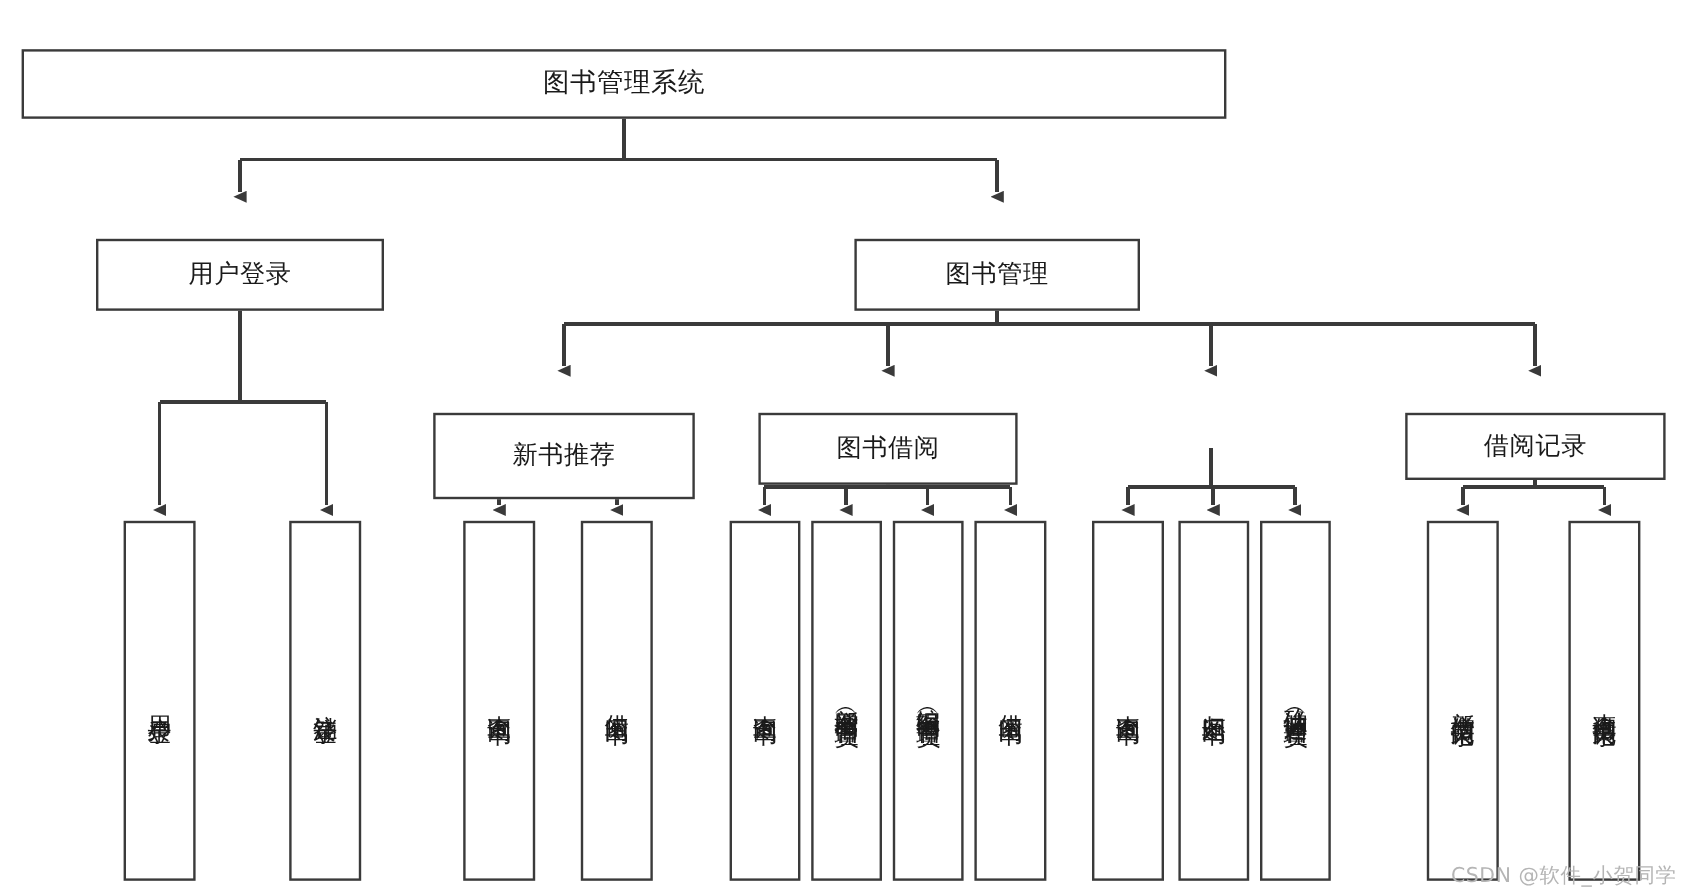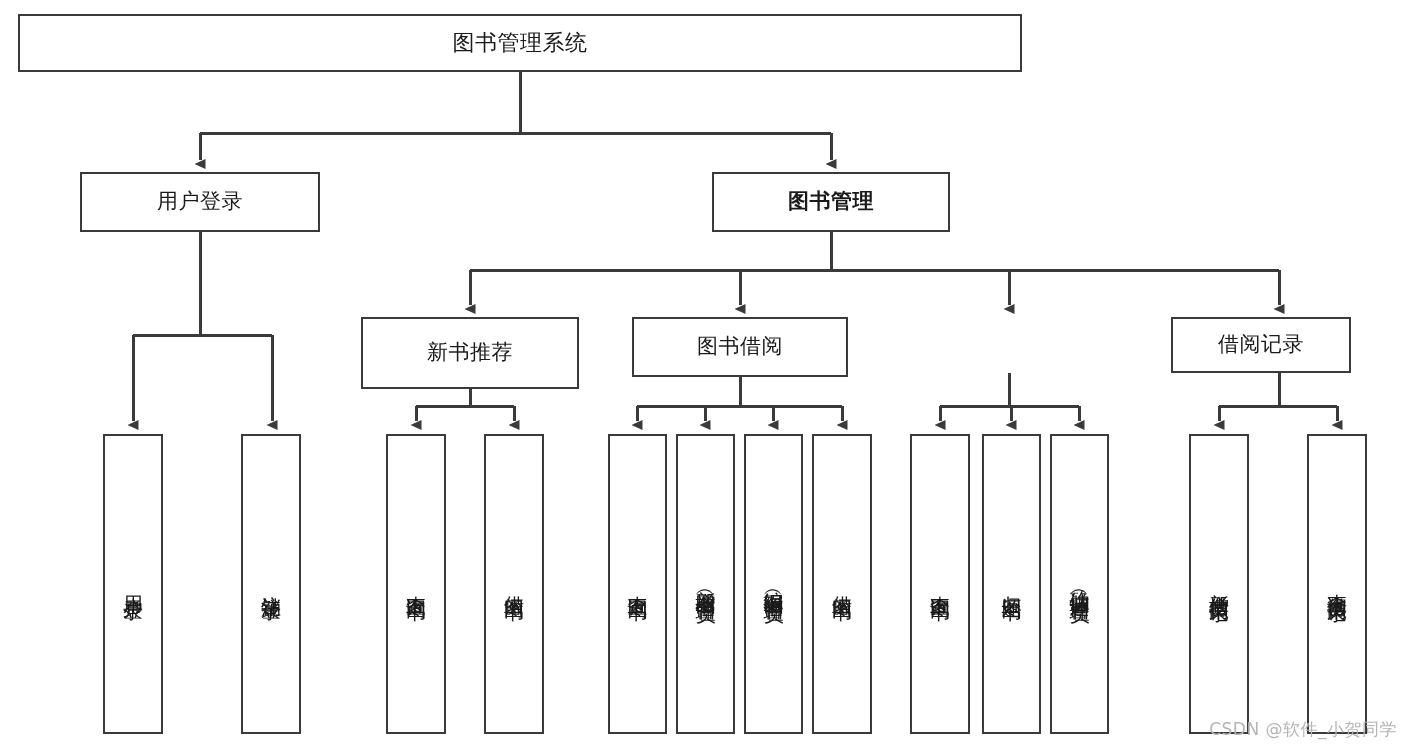--- a/index.html
+++ b/index.html
@@ -32,20 +32,21 @@
     display: flex;
     align-items: center;
     justify-content: center;
     color: #1a1a1a;
     text-align: center;
   }
   .node-h {
     font-size: 21px;
     letter-spacing: 0.5px;
     line-height: 1.2;
+    margin-top: 27px;
   }
   .node-v {
     font-size: 20px;
     writing-mode: vertical-rl;
     text-orientation: upright;
     letter-spacing: 2px;
     line-height: 1.15;
     padding: 4px 0;
     white-space: nowrap;
   }
@@ -117,25 +118,25 @@
       <path d="M1279,373 L1279,406"></path>
       <path d="M1219,406 L1337,406"></path>
       <path d="M1219,406 L1219,421" marker-end="url(#arrow)"></path>
       <path d="M1337,406 L1337,421" marker-end="url(#arrow)"></path>
     </g>
   </svg>
 
   <div class="node node-h" id="root-node" style="left: 18px; top: 14px; width: 1004px; height: 58px;">图书管理系统</div>
 
   <div class="node node-h" id="l1-0" style="left: 80px; top: 172px; width: 240px; height: 60px;">用户登录</div>
-  <div class="node node-h" id="l1-1" style="left: 712px; top: 172px; width: 238px; height: 60px; font-weight: bold;">图书管理</div>
+  <div class="node node-h" id="l1-1" style="left: 712px; top: 172px; width: 238px; height: 60px;">图书管理</div>
 
   <div class="node node-h" id="l2-0" style="left: 361px; top: 317px; width: 218px; height: 72px;">新书推荐</div>
   <div class="node node-h" id="l2-1" style="left: 632px; top: 317px; width: 216px; height: 60px;">图书借阅</div>
-  <div class="node node-h" id="l2-3" style="left: 1171px; top: 317px; width: 180px; height: 56px;">借阅记录</div>
+  <div class="node node-h" id="l2-3" style="left: 1171px; top: 317px; width: 217px; height: 56px;">借阅记录</div>
 
   <div class="node node-v" id="leaf-0" style="left: 103px; top: 434px; width: 60px; height: 300px;">用户登录</div>
   <div class="node node-v" id="leaf-1" style="left: 241px; top: 434px; width: 60px; height: 300px;">注销登录</div>
   <div class="node node-v" id="leaf-2" style="left: 386px; top: 434px; width: 60px; height: 300px;">查询图书</div>
   <div class="node node-v" id="leaf-3" style="left: 484px; top: 434px; width: 60px; height: 300px;">借阅图书</div>
   <div class="node node-v" id="leaf-4" style="left: 608px; top: 434px; width: 59px; height: 300px;">查询图书</div>
   <div class="node node-v" id="leaf-5" style="left: 676px; top: 434px; width: 59px; height: 300px;">新增图书（管理员）</div>
   <div class="node node-v" id="leaf-6" style="left: 744px; top: 434px; width: 59px; height: 300px;">编辑图书（管理员）</div>
   <div class="node node-v" id="leaf-7" style="left: 812px; top: 434px; width: 60px; height: 300px;">借阅图书</div>
   <div class="node node-v" id="leaf-8" style="left: 910px; top: 434px; width: 60px; height: 300px;">查询图书</div>

